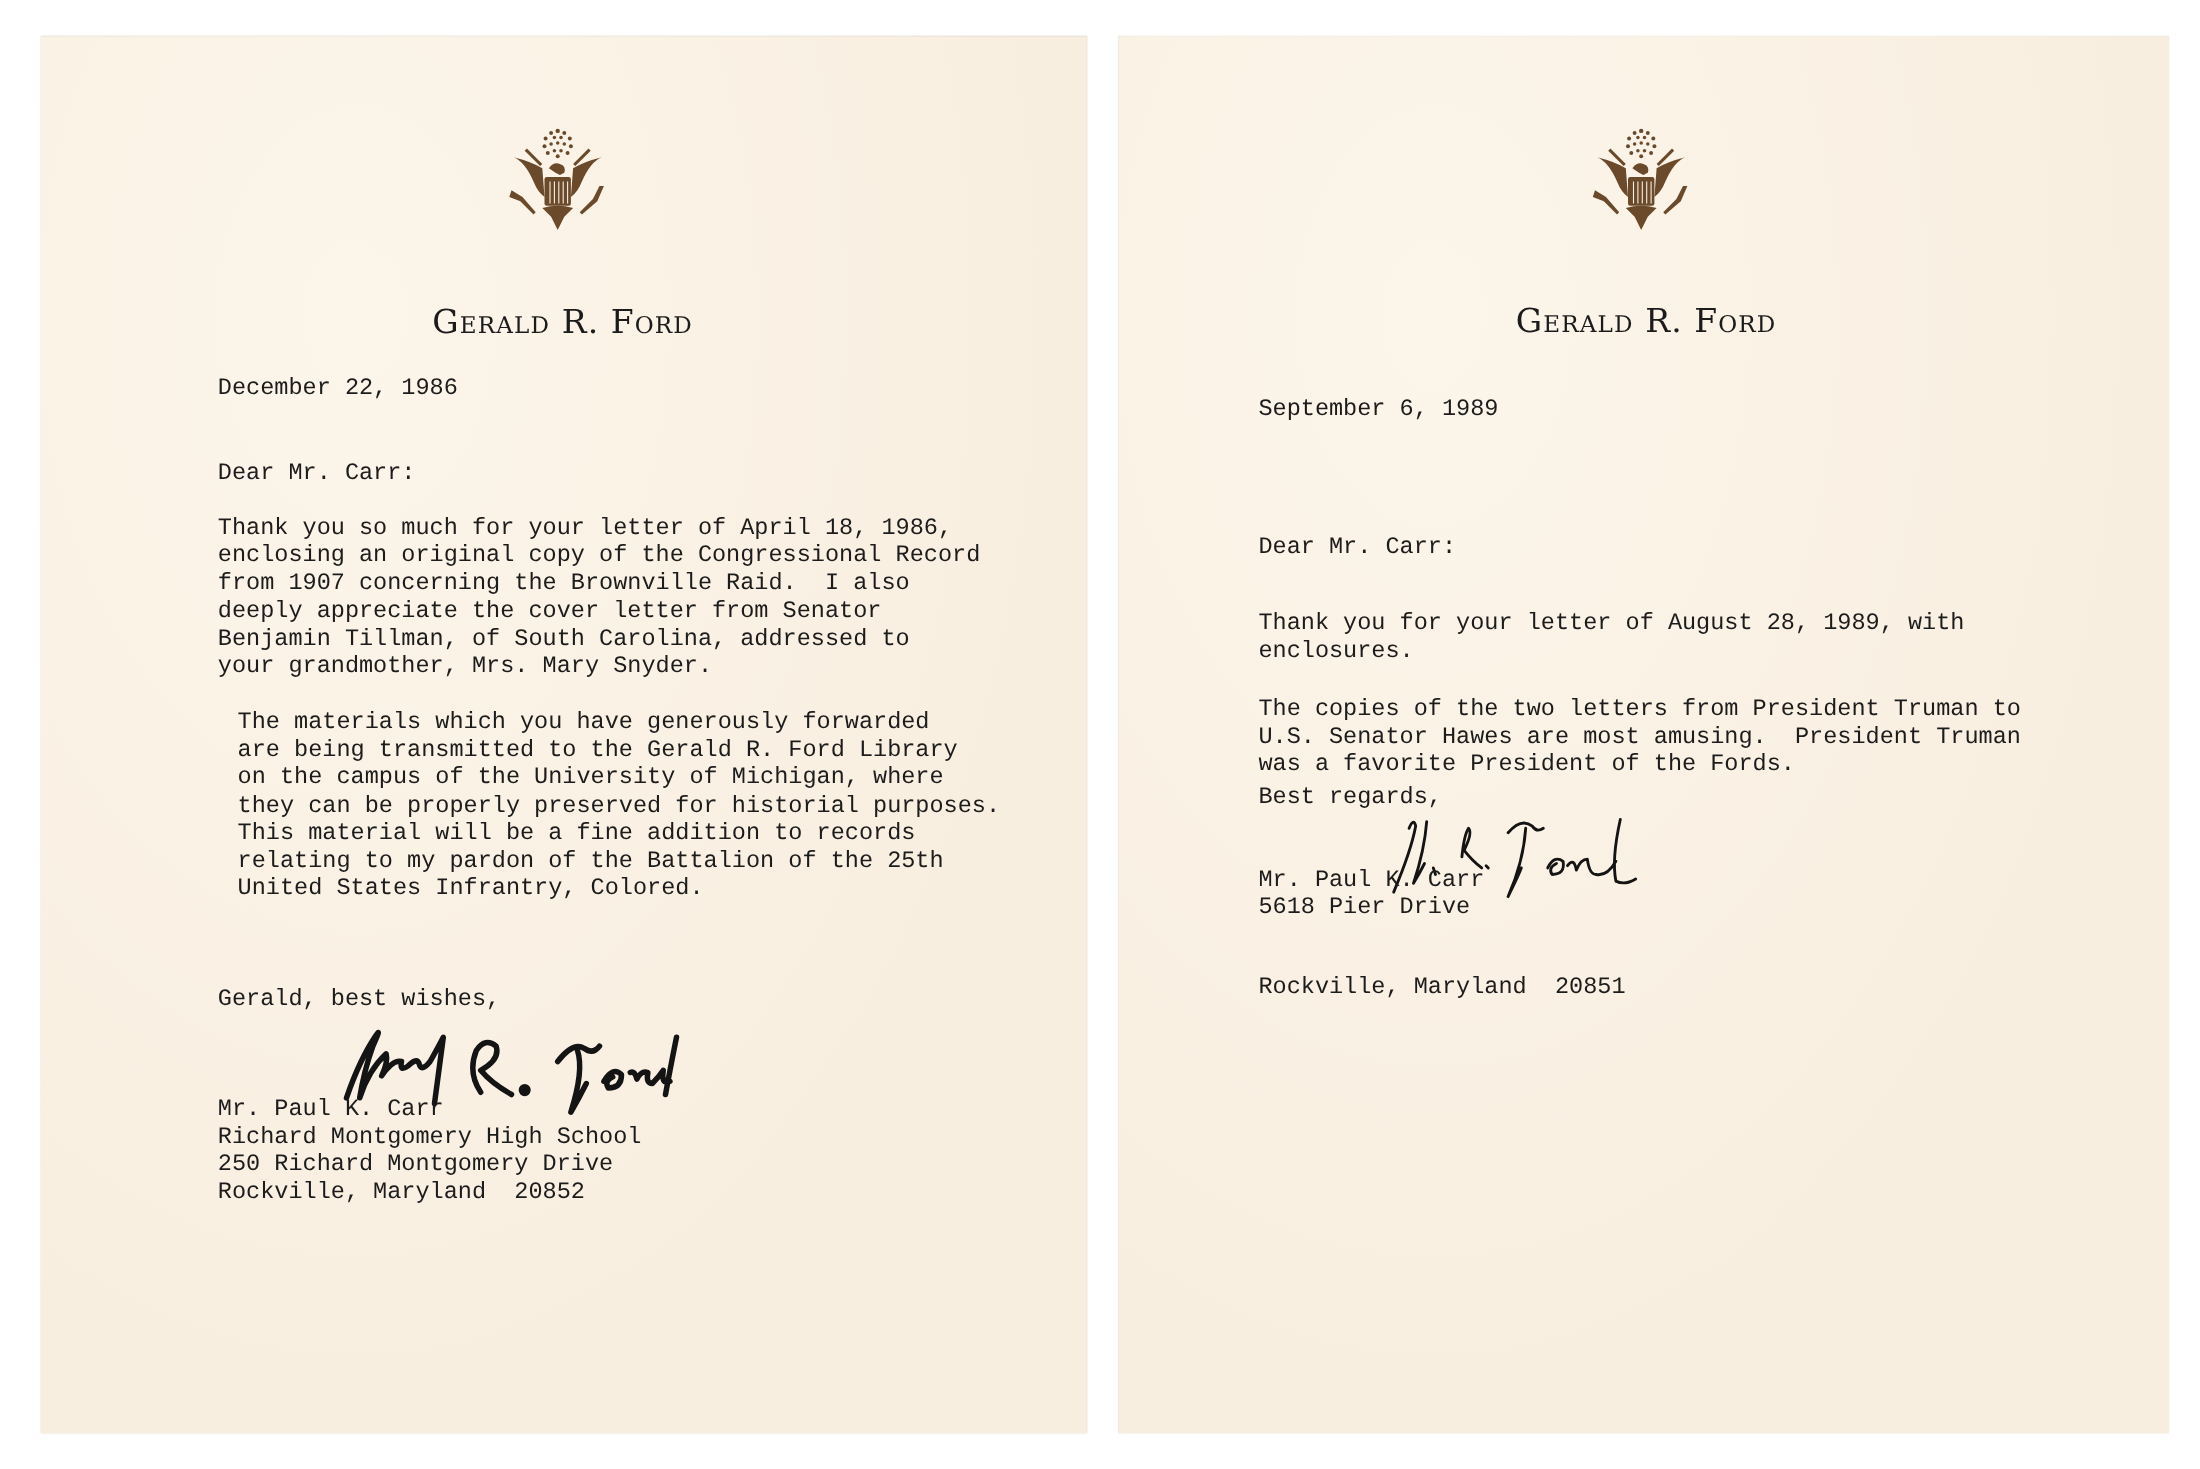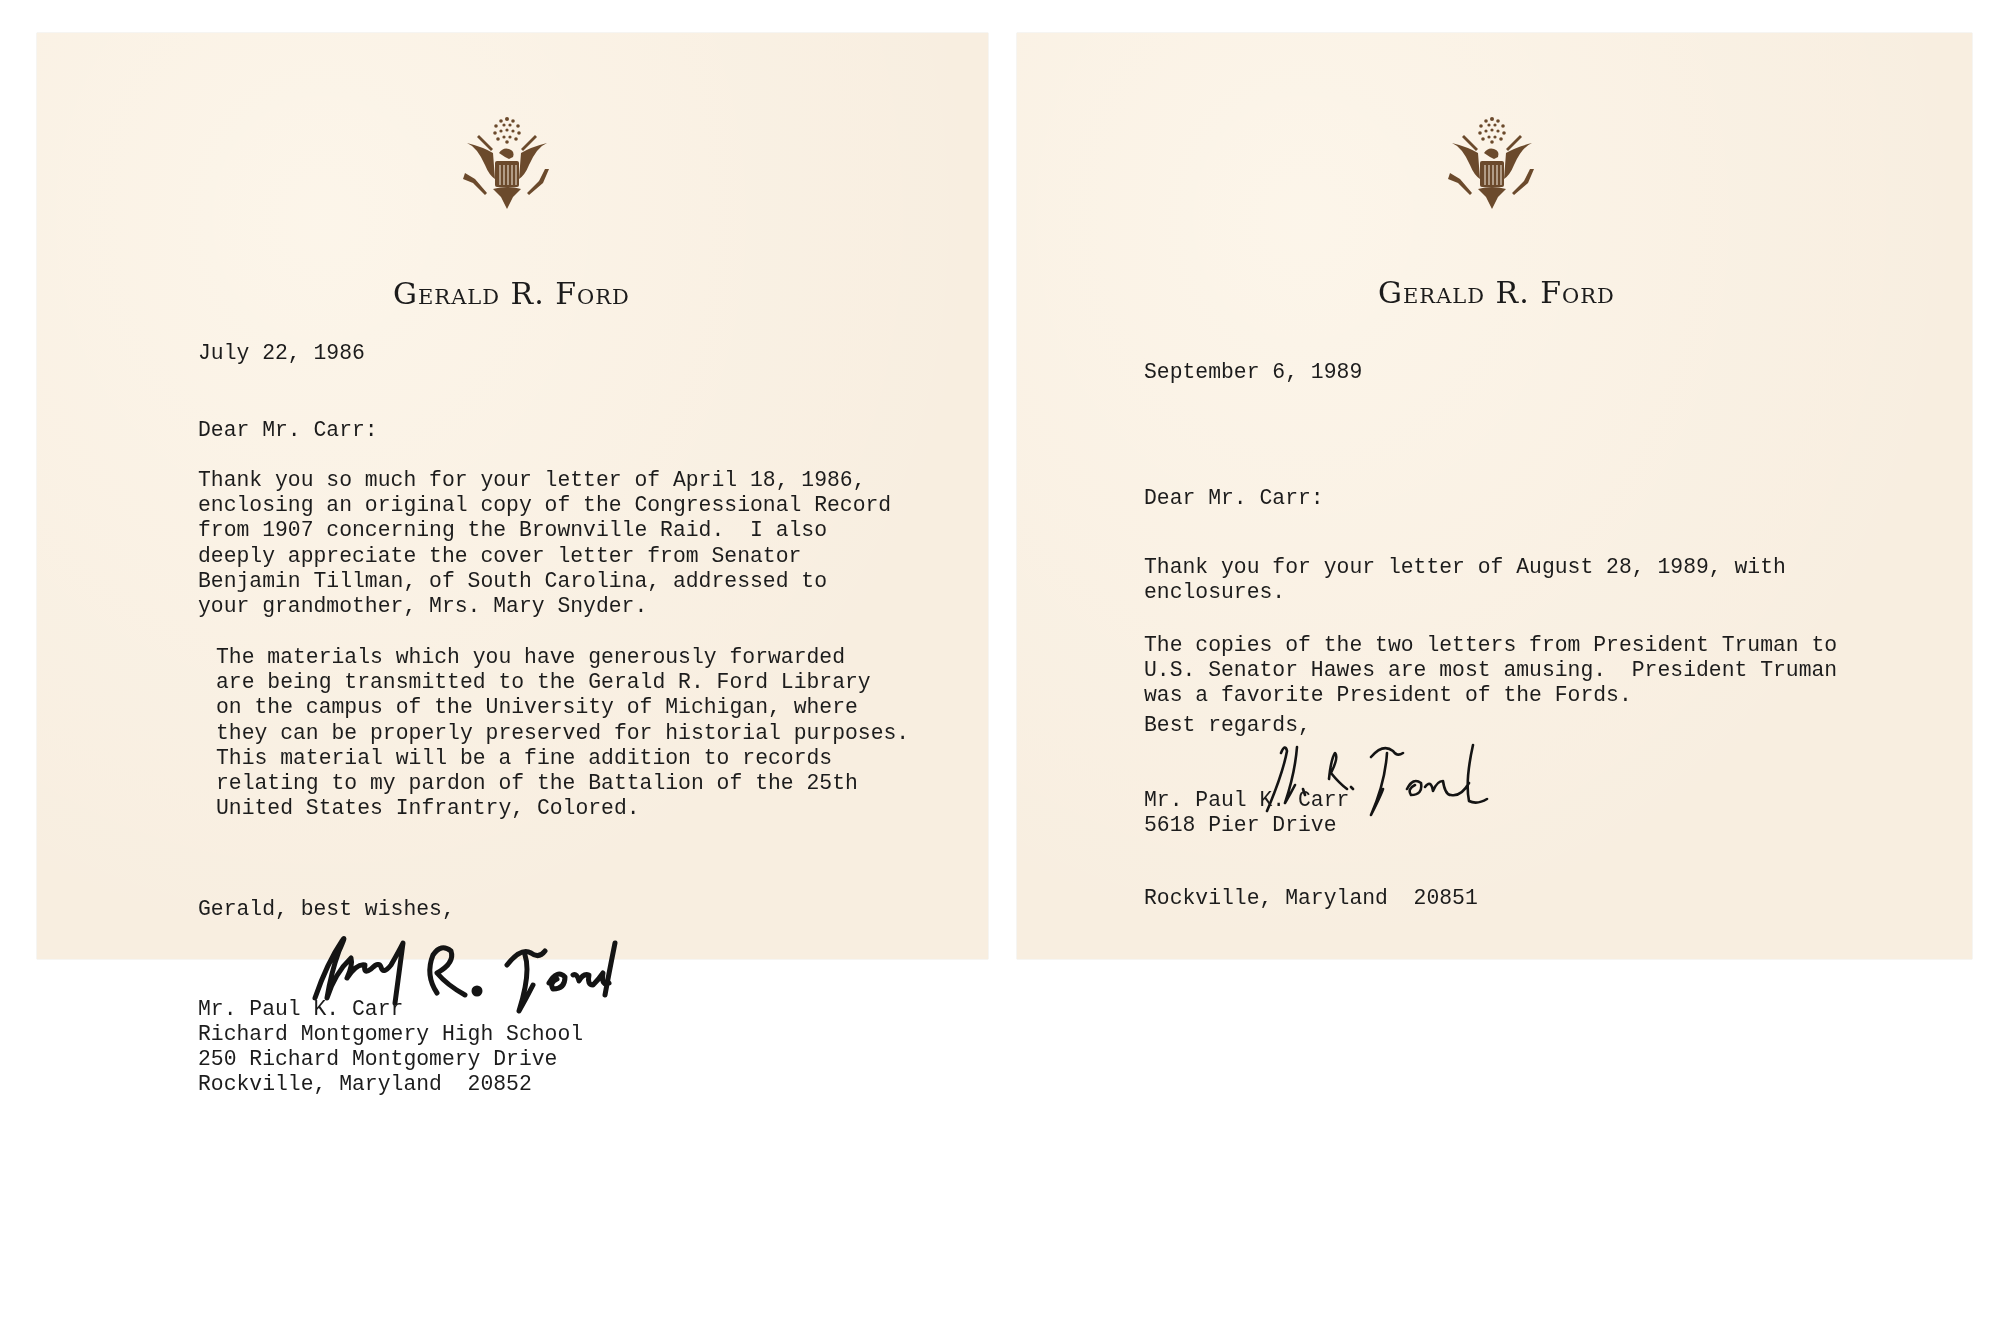--- a/index.html
+++ b/index.html
@@ -1,18 +1,18 @@
 <!DOCTYPE html>
 <html><head>
 <meta charset="utf-8">
 <style>
   html, body { margin:0; padding:0; background:#ffffff; }
   body { width:2000px; height:1335px; position:relative; overflow:hidden; }
   .sheet {
-    position:absolute; top:33px; height:926px;
+    position:absolute; top:33px; height:1270px;
     background:#f8eee0;
     background-image: radial-gradient(ellipse at 30% 20%, rgba(255,250,240,0.6), rgba(245,233,215,0) 70%);
     box-shadow: 0 0 1px rgba(160,140,110,0.5);
   }
   #sheet-left { left:37px; width:951px; }
   #sheet-right { left:1017px; width:955px; }
   .seal { position:absolute; width:100px; height:110px; }
   #sheet-left .seal { left:420px; top:80px; }
   #sheet-right .seal { left:425px; top:80px; }
   .letterhead {
@@ -64,21 +64,21 @@
     <g stroke="#f8eee0" stroke-width="1">
         <line x1="43" y1="52" x2="43" y2="72"></line>
         <line x1="47" y1="52" x2="47" y2="72"></line>
         <line x1="51" y1="52" x2="51" y2="72"></line>
         <line x1="55" y1="52" x2="55" y2="72"></line>
         <line x1="59" y1="52" x2="59" y2="72"></line>
       </g>
   </svg>
   <div class="letterhead">Gerald R. Ford</div>
 
-  <div class="mono" style="left:161px;top:308px;">July 22, 1986</div>
+  <div class="mono" style="left:161px;top:308px;">December 22, 1986</div>
   <div class="mono" style="left:161px;top:385px;">Dear Mr. Carr:</div>
   <div class="mono" style="left:161px;top:435px;">Thank you so much for your letter of April 18, 1986,
 enclosing an original copy of the Congressional Record
 from 1907 concerning the Brownville Raid.  I also
 deeply appreciate the cover letter from Senator
 Benjamin Tillman, of South Carolina, addressed to
 your grandmother, Mrs. Mary Snyder.</div>
   <div class="mono" style="left:161px;top:612px;margin-left:18px;">The materials which you have generously forwarded
 are being transmitted to the Gerald R. Ford Library
 on the campus of the University of Michigan, where

